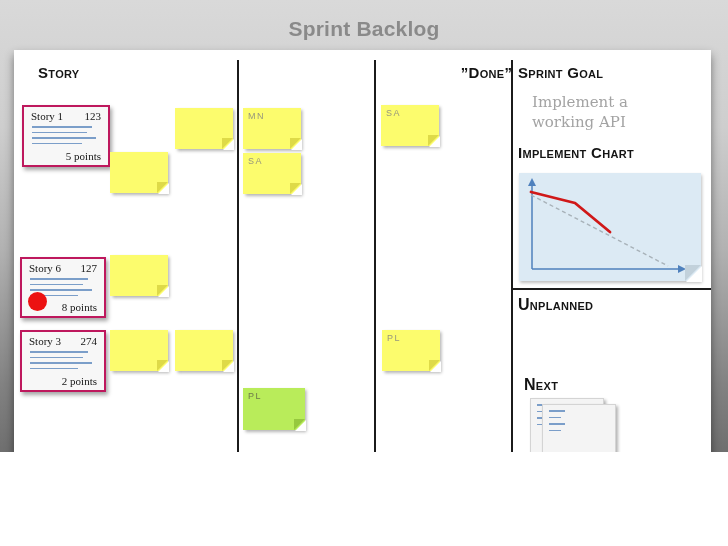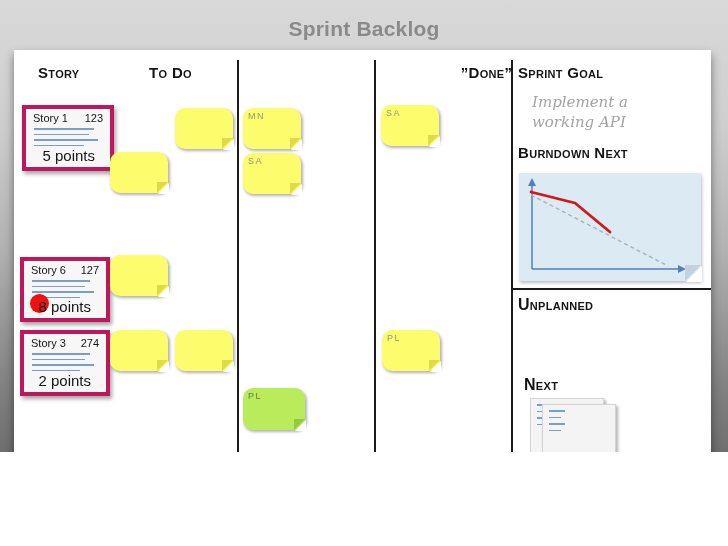--- a/index.html
+++ b/index.html
@@ -19,50 +19,50 @@
   .col-header{
     position:absolute;top:14px;font-size:15px;font-weight:700;color:#141414;
     font-variant:small-caps;letter-spacing:.3px;
   }
   .center{text-align:center;}
   .vdiv{position:absolute;top:10px;height:423px;width:1.5px;background:#1b1b1b;}
   .hdiv{position:absolute;height:2px;background:#1b1b1b;}
 
   
   .sticky{
-    position:absolute;width:58px;height:41px;background:#fcfc6d;border-radius:10px;
+    position:absolute;width:58px;height:41px;background:#fcfc6d;border-radius:0;
     box-shadow:1.5px 2px 3px rgba(0,0,0,.3);
     font-size:9px;color:#97977d;letter-spacing:1.5px;padding:0;
   }
   .sticky .lbl{position:absolute;top:3px;left:5px;}
   .sticky::before{ 
     content:"";position:absolute;right:0;bottom:0;width:0;height:0;
     border-top:11px solid #deda48;border-right:11px solid transparent;
   }
   .sticky::after{ 
     content:"";position:absolute;right:-1px;bottom:-1px;width:0;height:0;
     border-bottom:11px solid #ffffff;border-left:11px solid transparent;
   }
   .sticky.green{background:#b9ec5a;color:#6d7a4a;}
   .sticky.green::before{border-top-color:#96c83e;}
 
   
   .card{
-    position:absolute;background:#f7f7f7;border:4px solid #be185d;
-    box-shadow:2px 3px 4px rgba(0,0,0,.35);font-family:Liberation Sans, sans-serif;
+    position:absolute;background:#f7f7f7;border:2px solid #be185d;
+    box-shadow:2px 3px 4px rgba(0,0,0,.35);font-family:Liberation Serif, serif;
   }
   .card-head{display:flex;justify-content:space-between;padding:3px 7px 0 7px;font-size:11px;color:#161616;}
   .tl{margin:4px 0 0 8px;height:1.6px;background:#7b9ec9;}
-  .card-points{position:absolute;bottom:3px;right:15px;font-size:15px;color:#161616;}
+  .card-points{position:absolute;bottom:3px;right:7px;font-size:11px;color:#161616;}
   .dot{position:absolute;left:6px;bottom:5px;width:19px;height:19px;border-radius:50%;background:#ec1212;}
 
   
   .goal-text{
     position:absolute;left:518px;top:43px;width:126px;
-    font-family:"DejaVu Serif",serif;font-style:italic;font-size:15px;line-height:1.3;color:#a3a3a3;
+    font-family:"DejaVu Serif",serif;font-size:15px;line-height:1.3;color:#a3a3a3;
   }
   .chart-paper{
     position:absolute;left:505px;top:123px;width:182px;height:108px;
     background:#dceaf4;box-shadow:1px 2px 3px rgba(0,0,0,.25);
   }
   .chart-paper::before{content:"";position:absolute;right:0;bottom:0;width:0;height:0;
     border-top:16px solid #c2d1db;border-right:16px solid transparent;}
   .chart-paper::after{content:"";position:absolute;right:-1px;bottom:-1px;width:0;height:0;
     border-bottom:16px solid #ffffff;border-left:16px solid transparent;}
 
@@ -75,21 +75,20 @@
 </style>
 </head>
 <body>
 
 <div class="stage">
   <div class="slide-title">Sprint Backlog</div>
 
   <div class="board">
 
     <div class="col-header" style="left:24px;">Story</div>
-    <div class="col-header center" style="left:90px;width:133px;">To Do</div>
     <div class="col-header center" style="left:360px;width:137px;margin-left:44px;">”Done”</div>
     <div class="col-header" style="left:504px;">Sprint Goal</div>
 
     <div class="vdiv" style="left:223px;"></div>
     <div class="vdiv" style="left:360px;"></div>
     <div class="vdiv" style="left:497px;"></div>
     <div class="hdiv" style="left:498px;top:238px;width:199px;"></div>
 
     <div class="card" style="left:8px;top:55px;width:84px;height:58px;">
       <div class="card-head">
@@ -151,21 +150,21 @@
     </div>
 
     <div class="sticky" style="left:367px;top:55px;">
       <span class="lbl">SA</span>
     </div>
     <div class="sticky" style="left:368px;top:280px;">
       <span class="lbl">PL</span>
     </div>
 
     <div class="goal-text">Implement a working API</div>
-    <div class="col-header" style="left:504px;top:94px;">Burndown Next</div>
+    <div class="col-header" style="left:504px;top:94px;">Implement Chart</div>
 
     <div class="chart-paper">
       <svg width="182" height="108" viewBox="0 0 182 108">
         <line x1="13" y1="12" x2="13" y2="96" stroke="#4f81bd" stroke-width="1.5"></line>
         <polygon points="13,5 9,13 17,13" fill="#4f81bd"></polygon>
         <line x1="13" y1="96" x2="160" y2="96" stroke="#4f81bd" stroke-width="1.5"></line>
         <polygon points="167,96 159,92 159,100" fill="#4f81bd"></polygon>
         <polyline fill="none" stroke="#a8b2b9" stroke-width="1.4" stroke-dasharray="4,3" points="12,22 149,93"></polyline>
         <polyline fill="none" stroke="#d01818" stroke-width="2.8" stroke-linecap="round" stroke-linejoin="round" points="12,19 56,30 91,59"></polyline>
       </svg>

